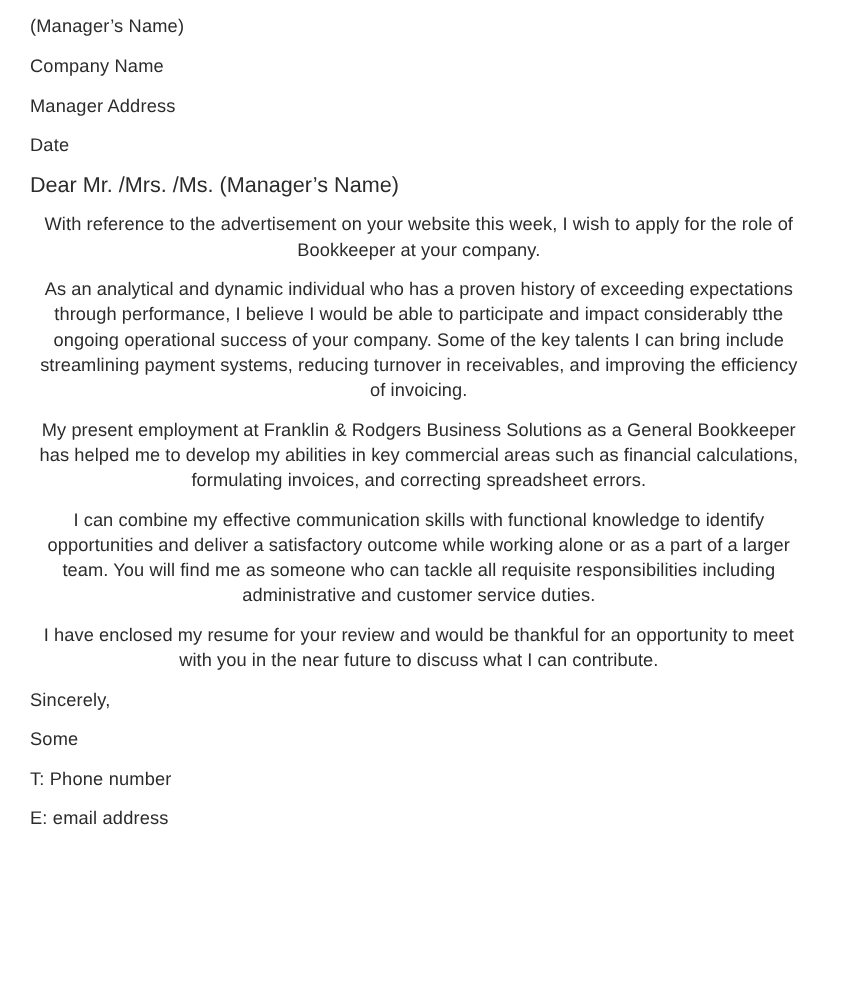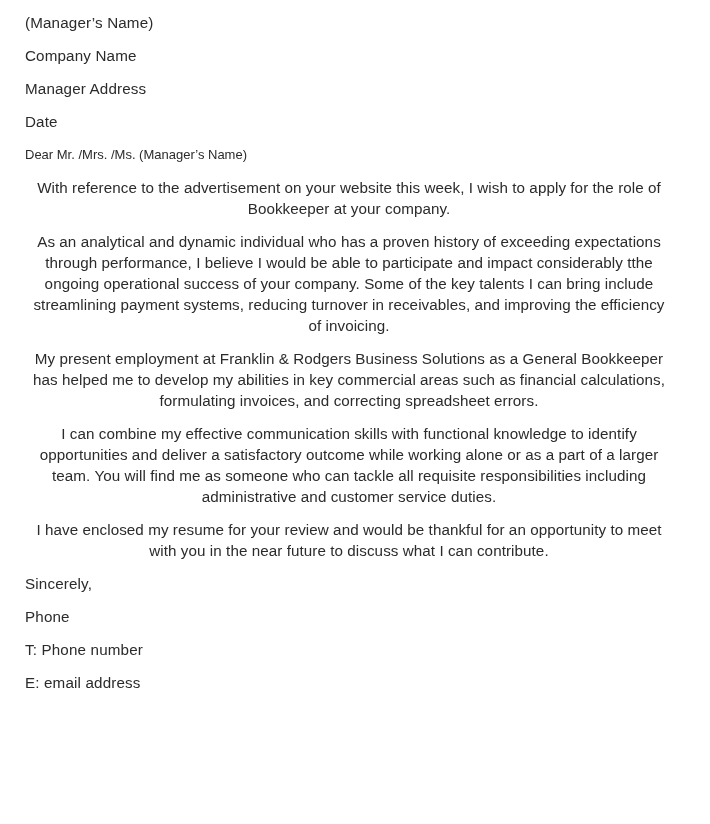--- a/index.html
+++ b/index.html
@@ -39,21 +39,21 @@
   .para {
     font-size: 15.2px;
     line-height: 21px;
     margin: 0 0 12px 0;
     letter-spacing: 0.005em;
     text-align: center;
     word-spacing: -0.002em;
   }
 
   .salutation {
-    font-size: 13px;
+    font-size: 18px;
     line-height: 21px;
     margin: 0 0 12px 0;
     white-space: nowrap;
   }
 
   
   .block-gap-top {
     margin-top: 0;
   }
 </style>
@@ -76,19 +76,19 @@
       <p class="para block-gap-top">With reference to the advertisement on your website this week, I wish to apply for the role of Bookkeeper at your company.</p>
       <p class="para">As an analytical and dynamic individual who has a proven history of exceeding expectations through performance, I believe I would be able to participate and impact considerably tthe ongoing operational success of your company. Some of the key talents I can bring include streamlining payment systems, reducing turnover in receivables, and improving the efficiency of invoicing.</p>
       <p class="para">My present employment at Franklin &amp; Rodgers Business Solutions as a General Bookkeeper has helped me to develop my abilities in key commercial areas such as financial calculations, formulating invoices, and correcting spreadsheet errors.</p>
       <p class="para">I can combine my effective communication skills with functional knowledge to identify opportunities and deliver a satisfactory outcome while working alone or as a part of a larger team. You will find me as someone who can tackle all requisite responsibilities including administrative and customer service duties.</p>
       <p class="para">I have enclosed my resume for your review and would be thankful for an opportunity to meet with you in the near future to discuss what I can contribute.</p>
     </div>
 
     <p class="line">Sincerely,</p>
 
     <div>
-      <p class="line">Phone</p>
+      <p class="line">Some</p>
       <p class="line">T: Phone number</p>
       <p class="line">E: email address</p>
     </div>
 
   </div>
 </div>
 
 </body></html>

